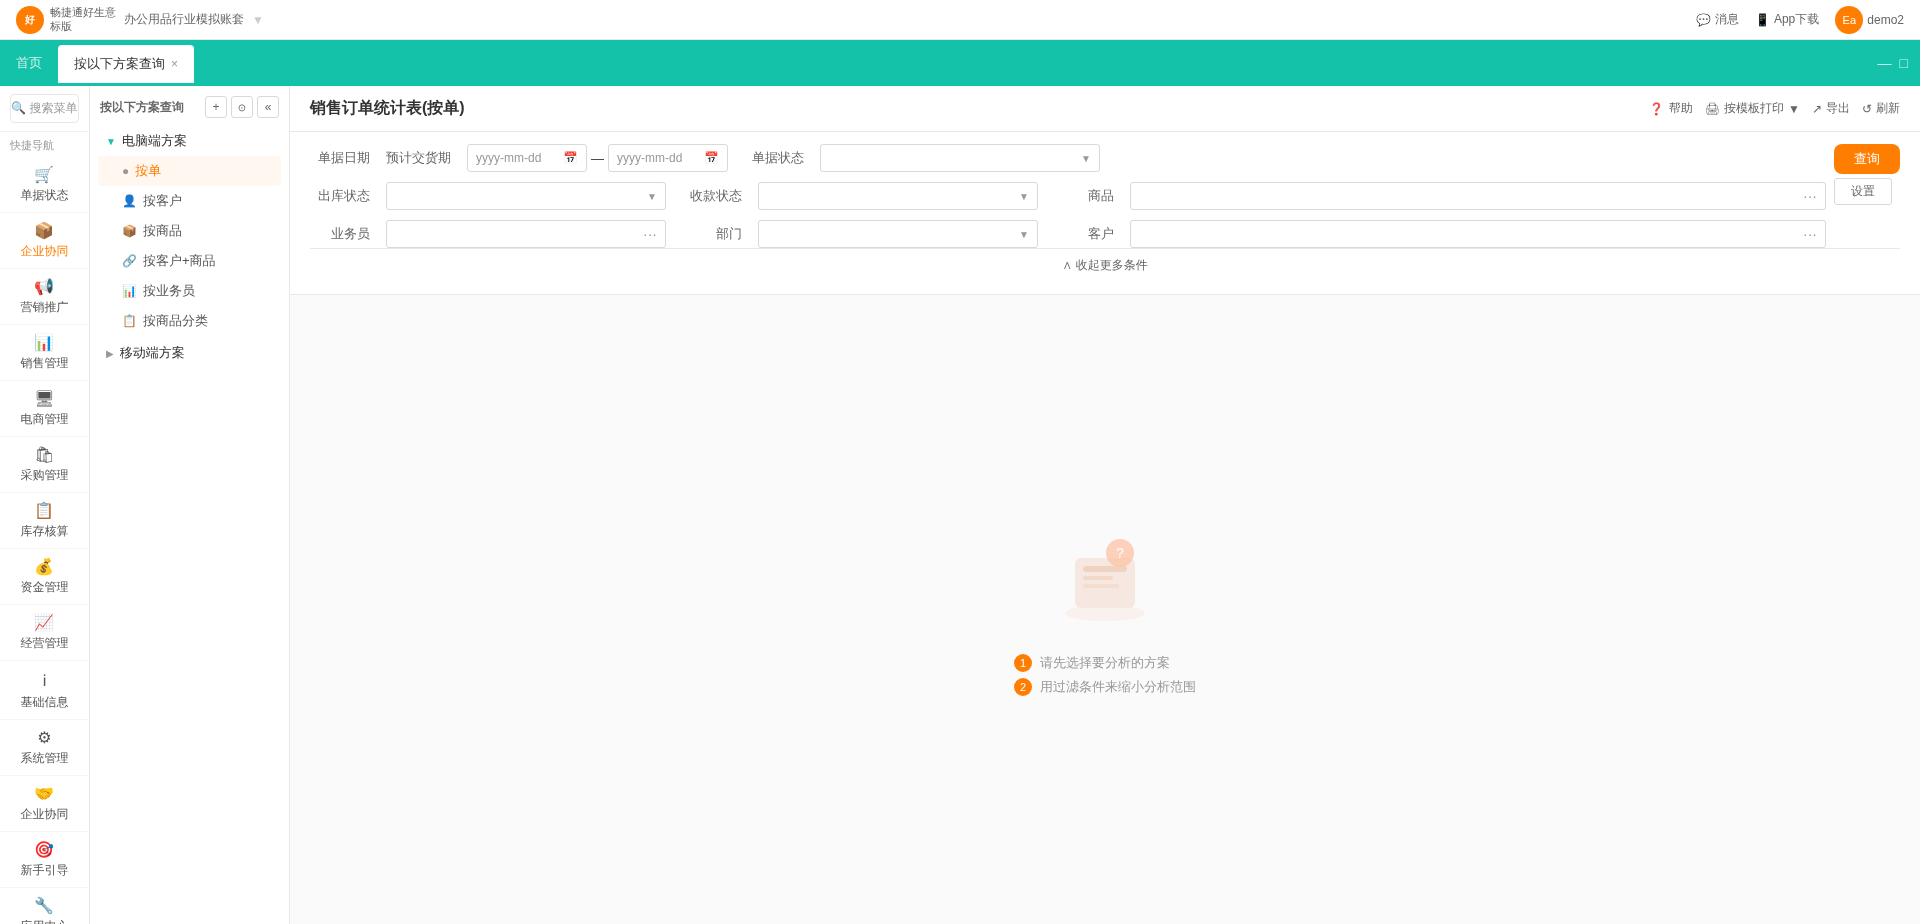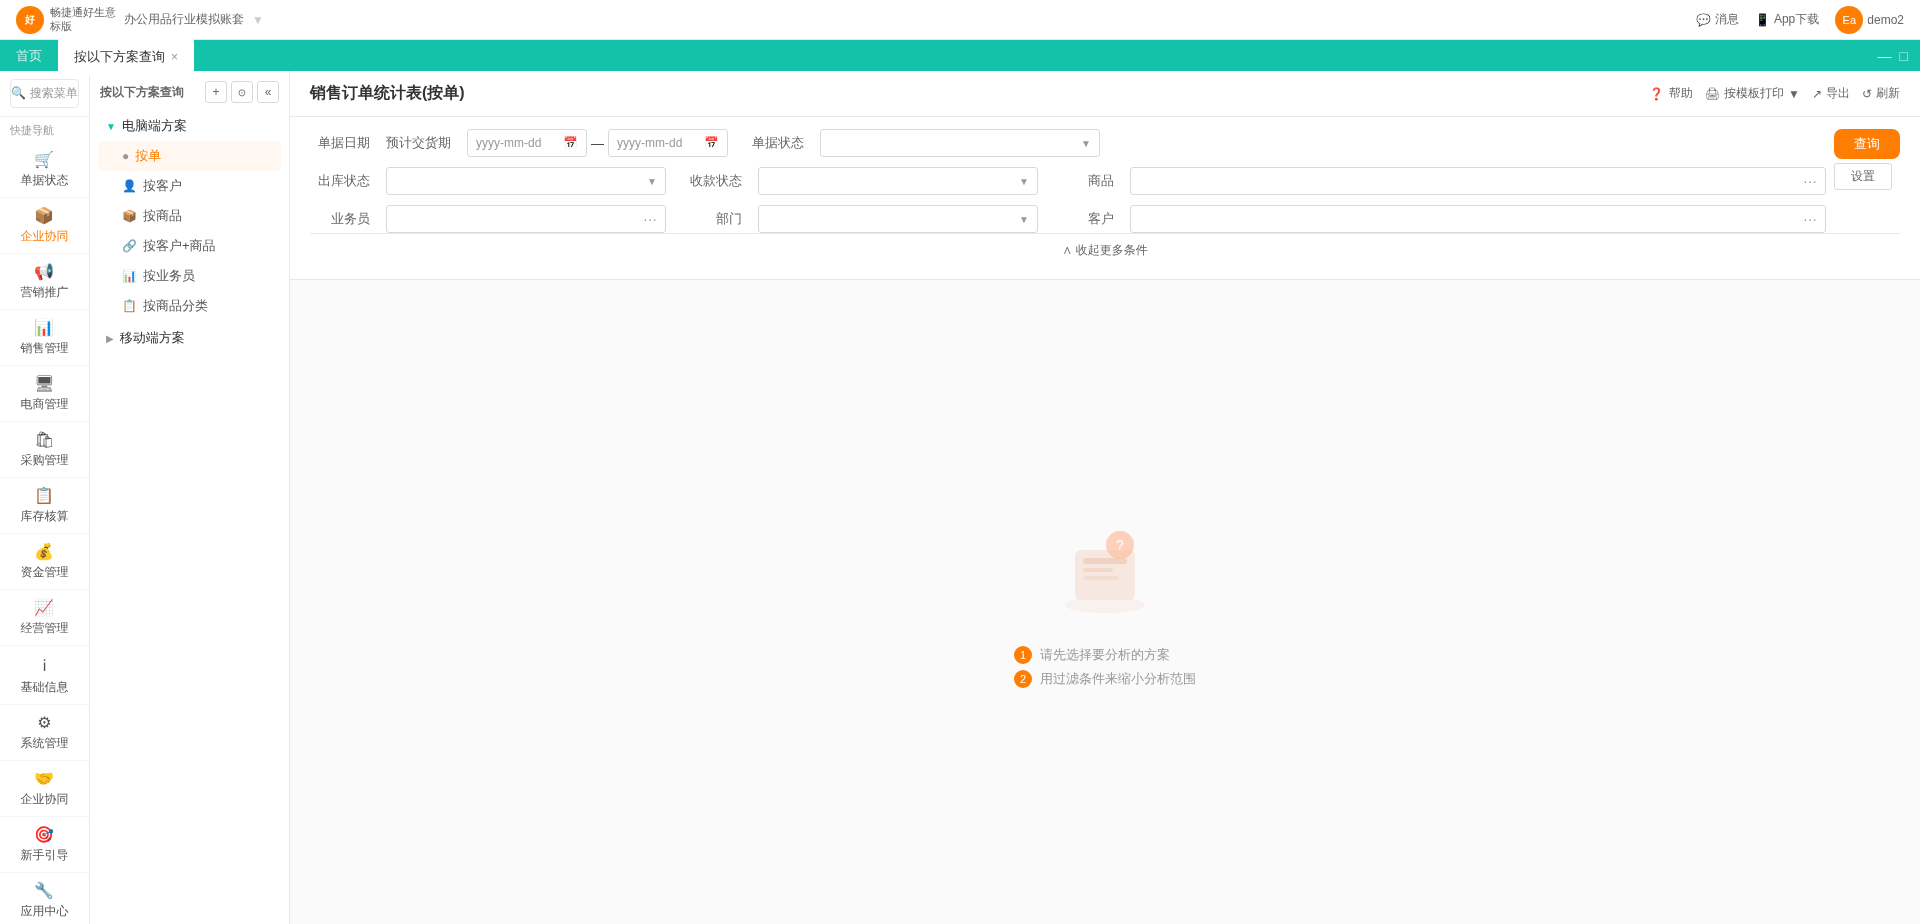--- a/index.html
+++ b/index.html
@@ -11,33 +11,33 @@
     .logo-area { display: flex; align-items: center; gap: 6px; }
     .logo-icon { width: 28px; height: 28px; background: #ff7d00; border-radius: 50%; display: flex; align-items: center; justify-content: center; color: #fff; font-size: 10px; font-weight: bold; }
     .logo-text { font-size: 11px; color: #666; line-height: 1.2; }
     .breadcrumb-text { font-size: 12px; color: #666; }
     .breadcrumb-arrow { color: #ccc; font-size: 12px; }
     .top-bar-right { display: flex; align-items: center; gap: 16px; }
     .top-bar-btn { display: flex; align-items: center; gap: 4px; color: #666; font-size: 12px; cursor: pointer; }
     .user-avatar { width: 28px; height: 28px; border-radius: 50%; background: #ff7d00; display: flex; align-items: center; justify-content: center; color: #fff; font-size: 11px; }
 
     
-    .tab-bar { height: 31px; background: #13c2a8; display: flex; align-items: center; padding: 0 0 0 0; }
+    .tab-bar { height: 46px; background: #13c2a8; display: flex; align-items: center; padding: 0 0 0 0; }
     .tab-item { height: 38px; display: flex; align-items: center; padding: 0 16px; cursor: pointer; color: rgba(255,255,255,0.8); font-size: 13px; position: relative; }
     .tab-item.home { background: transparent; }
     .tab-item.active { background: #fff; color: #333; border-radius: 4px 4px 0 0; margin-top: 2px; }
     .tab-close { margin-left: 6px; color: #999; font-size: 12px; cursor: pointer; }
     .window-controls { margin-left: auto; display: flex; align-items: center; gap: 8px; padding-right: 12px; }
     .window-btn { color: rgba(255,255,255,0.8); font-size: 14px; cursor: pointer; }
 
     
     .main-layout { display: flex; flex: 1; overflow: hidden; }
 
     
-    .sidebar { width: 90px; background: #fff; border-right: 1px solid #e8e8e8; display: flex; flex-direction: column; overflow-y: auto; }
+    .sidebar { width: 90px; background: #fff; border-right: 1px solid #e8e8e8; display: flex; flex-direction: column; overflow-y: auto; font-family: Liberation Serif, serif; }
     .sidebar-search { padding: 8px 10px; border-bottom: 1px solid #f0f0f0; }
     .sidebar-search-btn { width: 100%; padding: 5px 0; background: #fff; border: 1px solid #e8e8e8; border-radius: 4px; color: #999; font-size: 12px; cursor: pointer; text-align: center; }
     .sidebar-nav-label { padding: 6px 10px 4px; font-size: 11px; color: #999; }
     .sidebar-item { padding: 8px 10px; display: flex; flex-direction: column; align-items: center; gap: 3px; cursor: pointer; color: #555; font-size: 12px; border-bottom: 1px solid #f5f5f5; text-align: center; }
     .sidebar-item.active { color: #ff7d00; }
     .sidebar-item-icon { font-size: 16px; }
 
     
     .content-area { flex: 1; display: flex; overflow: hidden; }
 

